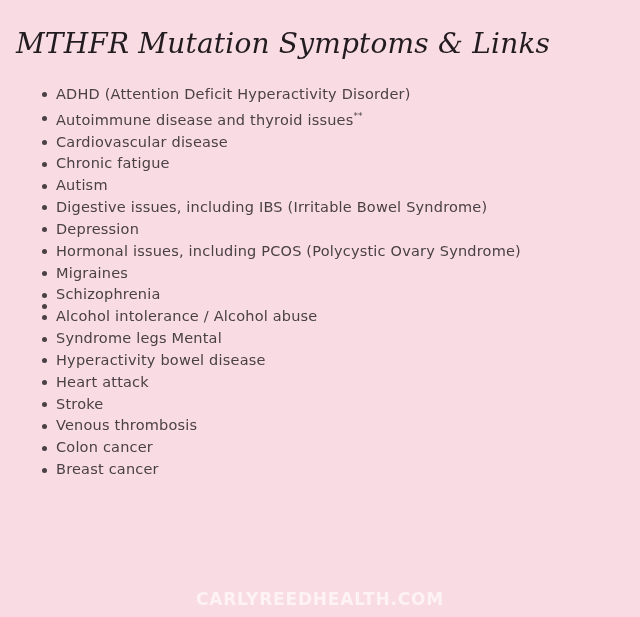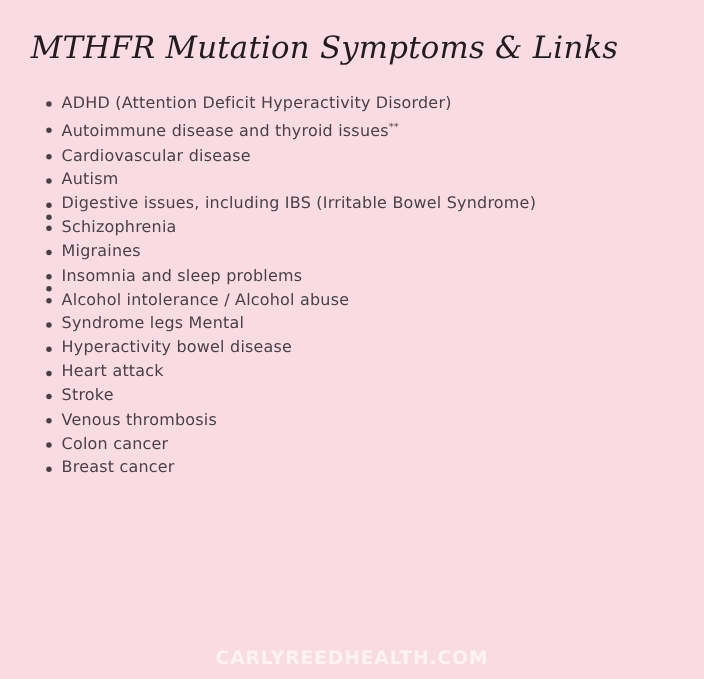--- a/index.html
+++ b/index.html
@@ -17,21 +17,21 @@
     overflow: hidden;
   }
   .card {
     position: absolute;
     inset: 0;
     background: var(--background);
   }
   .title {
     position: absolute;
     top: 27px;
-    left: 28px;
+    left: 16px;
     font-family: "DejaVu Serif", "Liberation Serif", serif;
     font-style: italic;
     font-weight: 500;
     font-size: 28px;
     line-height: 33px;
     letter-spacing: 0.2px;
     color: var(--title-color);
     white-space: nowrap;
   }
   .symptoms {
@@ -92,40 +92,45 @@
     <li class="item">
       <span class="bullet"></span>
       <span class="txt">Autoimmune disease and thyroid issues</span><sup class="note-marker">**</sup>
     </li>
     <li class="item">
       <span class="bullet"></span>
       <span class="txt">Cardiovascular disease</span>
     </li>
     <li class="item">
       <span class="bullet"></span>
+      <span class="txt">Chronic fatigue</span>
+    </li>
+    <li class="item">
+      <span class="bullet"></span>
       <span class="txt">Autism</span>
     </li>
     <li class="item">
       <span class="bullet"></span>
       <span class="txt">Digestive issues, including IBS (Irritable Bowel Syndrome)</span>
     </li>
     <li class="item">
       <span class="bullet"></span>
+      <span class="txt">Depression</span>
     </li>
     <li class="item">
       <span class="bullet"></span>
-      <span class="txt">Schizophrenia</span>
+      <span class="txt">Hormonal issues, including PCOS (Polycystic Ovary Syndrome)</span>
     </li>
     <li class="item">
       <span class="bullet"></span>
       <span class="txt">Migraines</span>
     </li>
     <li class="item">
       <span class="bullet"></span>
-      <span class="txt">Insomnia and sleep problems</span>
+      <span class="txt">Schizophrenia</span>
     </li>
     <li class="item">
       <span class="bullet"></span>
     </li>
     <li class="item">
       <span class="bullet"></span>
       <span class="txt">Alcohol intolerance / Alcohol abuse</span>
     </li>
     <li class="item">
       <span class="bullet"></span>

